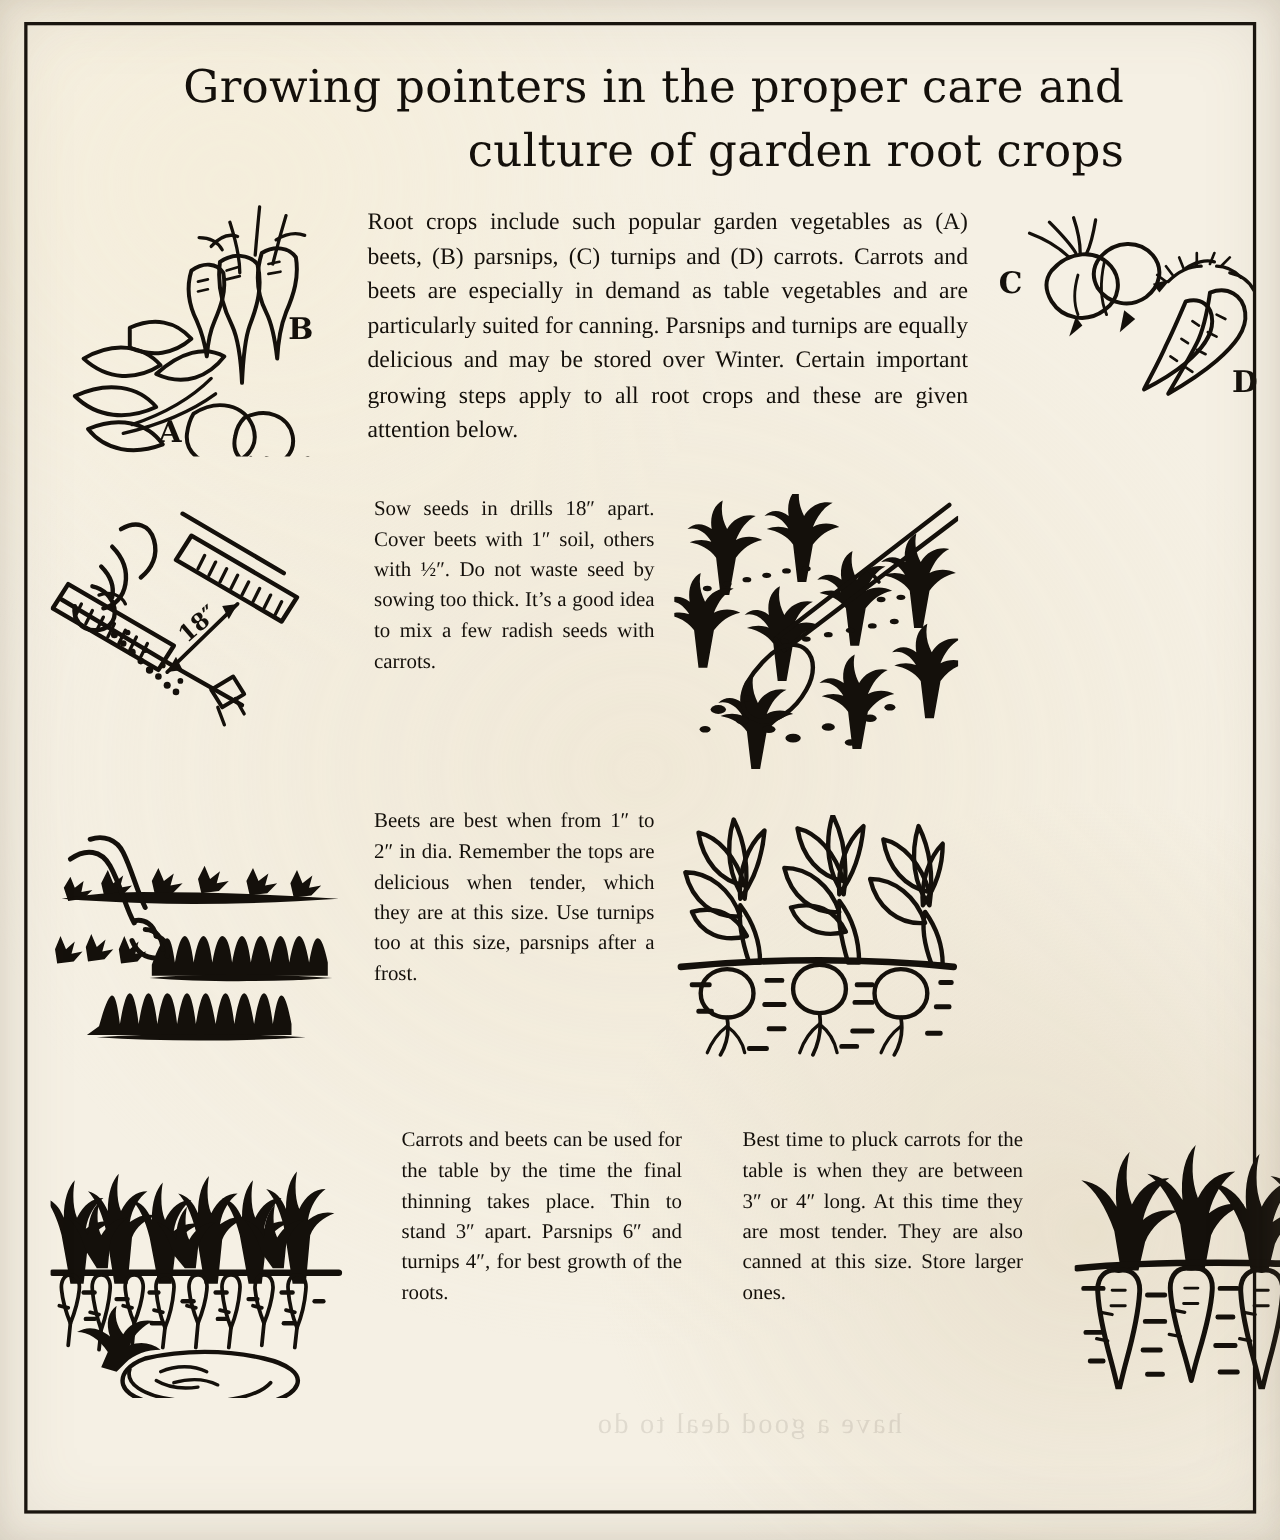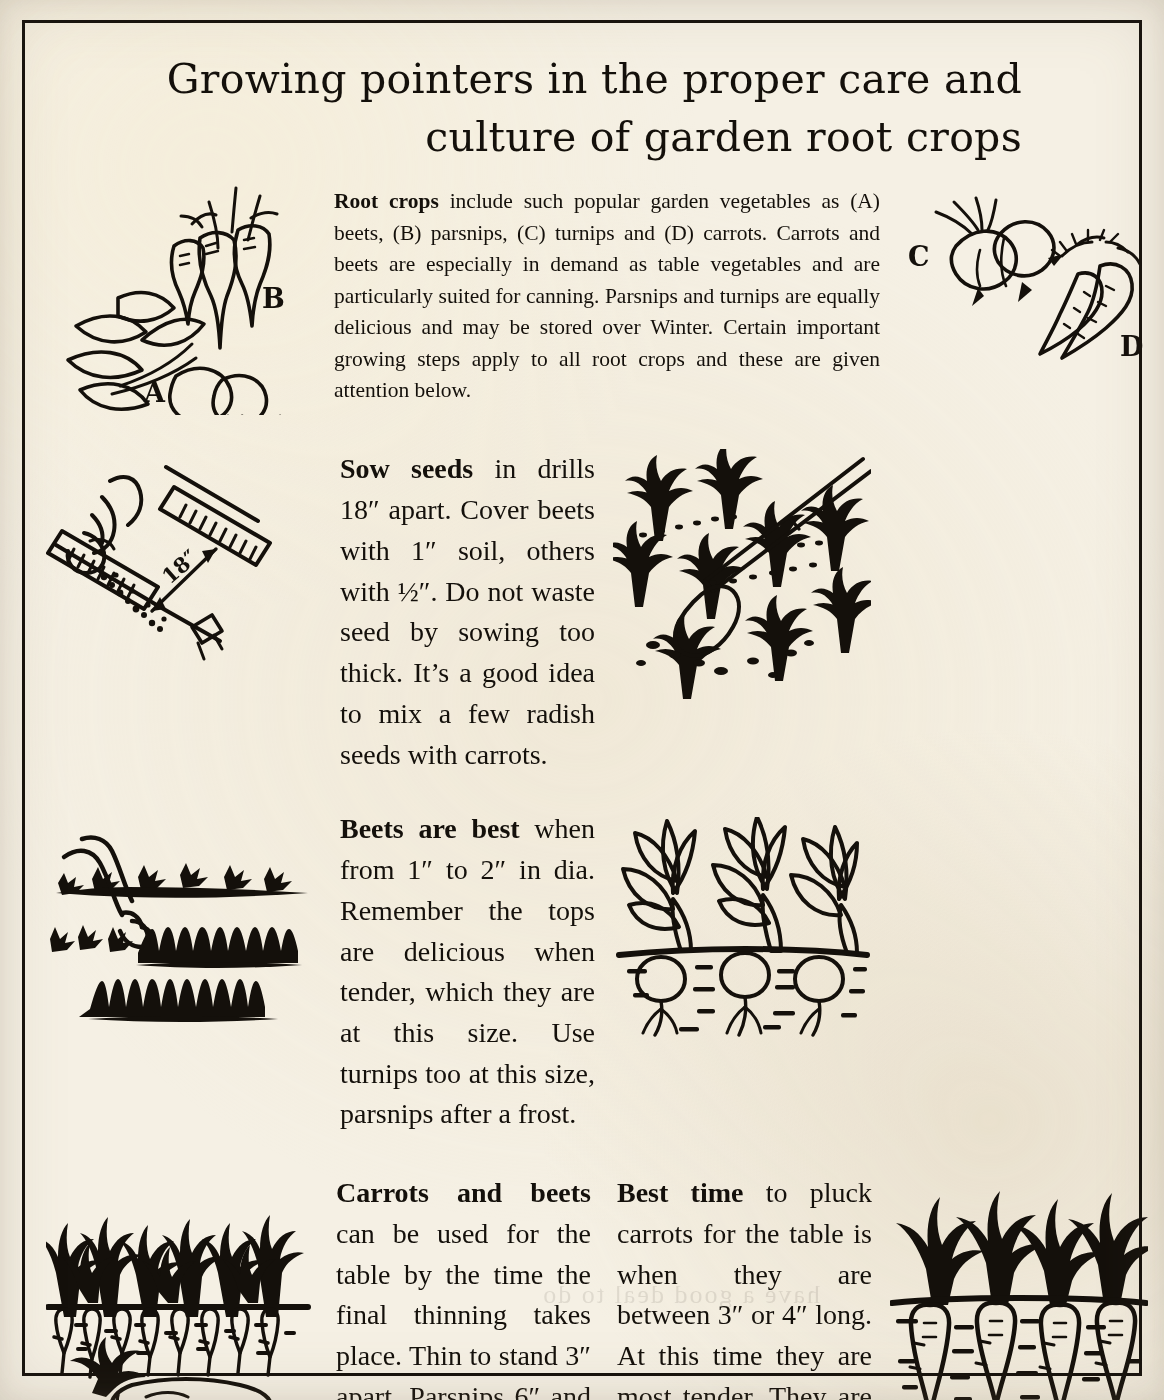--- a/index.html
+++ b/index.html
@@ -83,36 +83,36 @@
   }
 
   
   .row {
     display: flex;
     align-items: flex-start;
   }
   .row-intro { margin-top: 14px; }
   .row-2 { margin-top: 34px; }
   .row-3 { margin-top: 34px; }
-  .row-4 { margin-top: 38px; }
+  .row-4 { margin-top: 60px; gap: 29px; }
 
   .art {
     flex: 0 0 auto;
     position: relative;
   }
   .col-text {
     flex: 0 0 auto;
-    font-size: 28px;
+    font-size: 19px;
     line-height: 1.455;
     text-align: justify;
     text-justify: inter-word;
     hyphens: manual;
     color: #14100b;
   }
-  .col-text b { font-weight: 700; }
+  .col-text b { font-weight: 400; }
 
   .intro-text {
     width: 546px;
     margin-left: 16px;
     margin-top: 6px;
     font-size: 21.5px;
     line-height: 1.465;
   }
   .narrow { width: 255px; }
   .gap-col { margin-left: 26px; }

